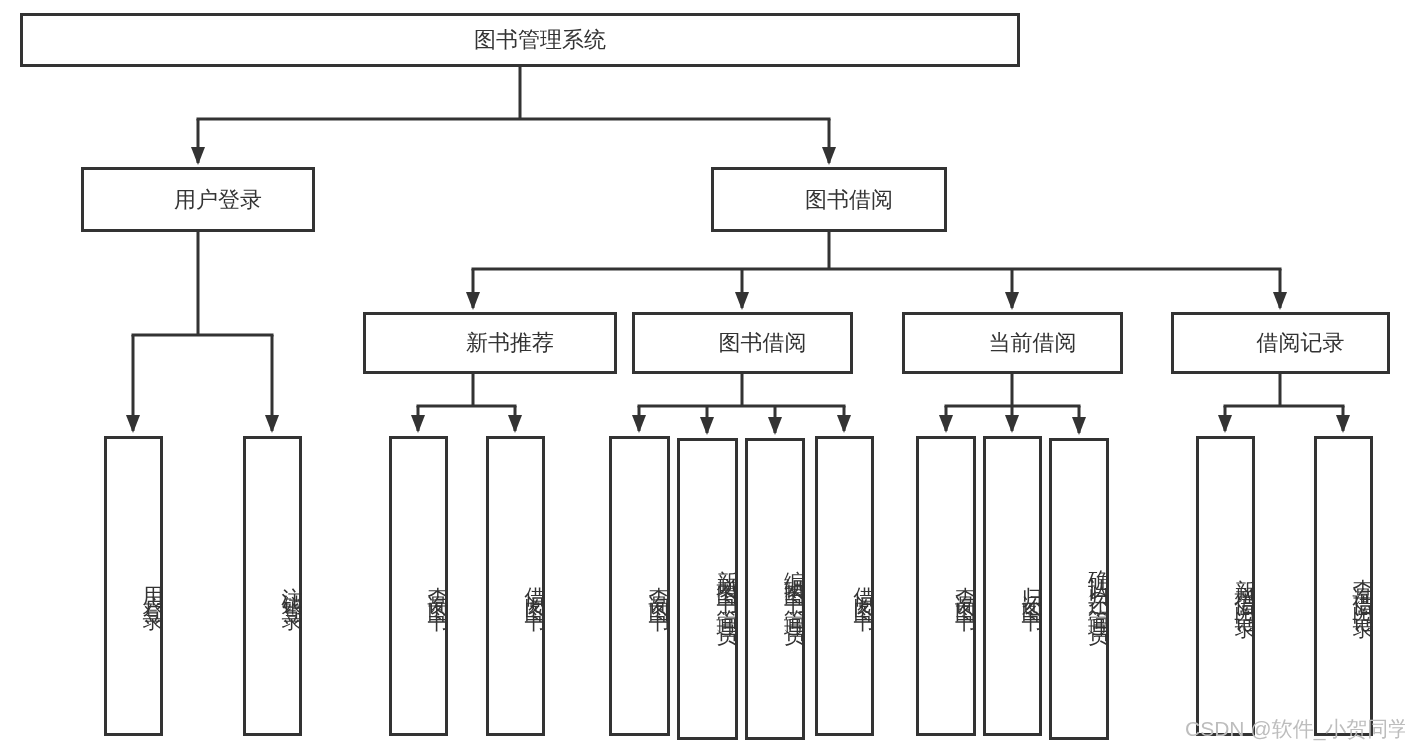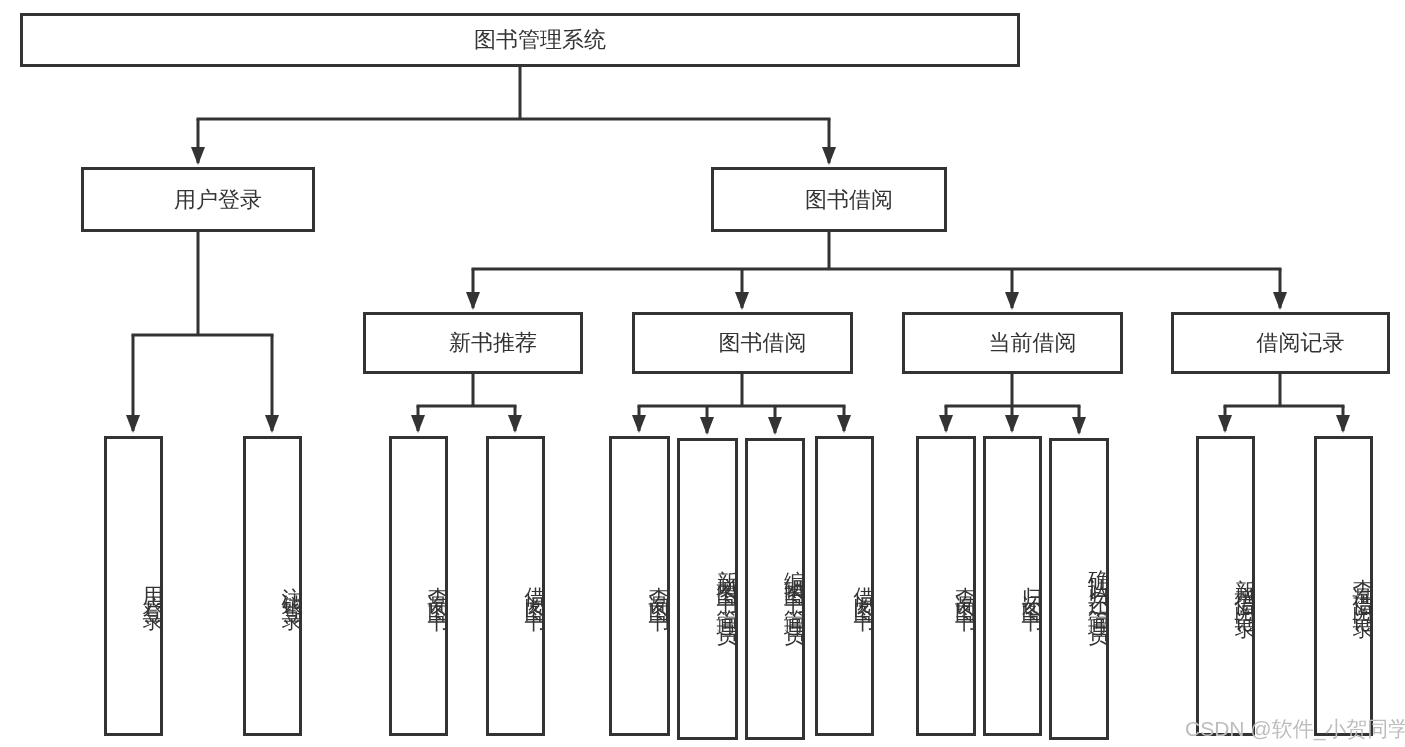--- a/index.html
+++ b/index.html
@@ -42,21 +42,21 @@
     z-index:5;
     color:var(--wm);
     font-size:21px;
     white-space:nowrap;
     left:1185px;top:715px;
   }
   
   #n-root{left:20px;top:13px;width:1000px;height:54px;}
   #n-l1a{left:81px;top:167px;width:234px;height:65px;}
   #n-l1b{left:711px;top:167px;width:236px;height:65px;}
-  #n-l2a{left:363px;top:312px;width:220px;height:62px;}
+  #n-l2a{left:363px;top:312px;width:254px;height:62px;}
   #n-l2b{left:632px;top:312px;width:221px;height:62px;}
   #n-l2c{left:902px;top:312px;width:221px;height:62px;}
   #n-l2d{left:1171px;top:312px;width:219px;height:62px;}
   #n-g1a{left:104px;top:436px;width:59px;height:300px;}
   #n-g1b{left:243px;top:436px;width:59px;height:300px;}
   #n-g2a{left:389px;top:436px;width:59px;height:300px;}
   #n-g2b{left:486px;top:436px;width:59px;height:300px;}
   #n-g3a{left:609px;top:436px;width:61px;height:300px;}
   #n-g3b{left:677px;top:438px;width:61px;height:302px;}
   #n-g3c{left:745px;top:438px;width:60px;height:302px;}

